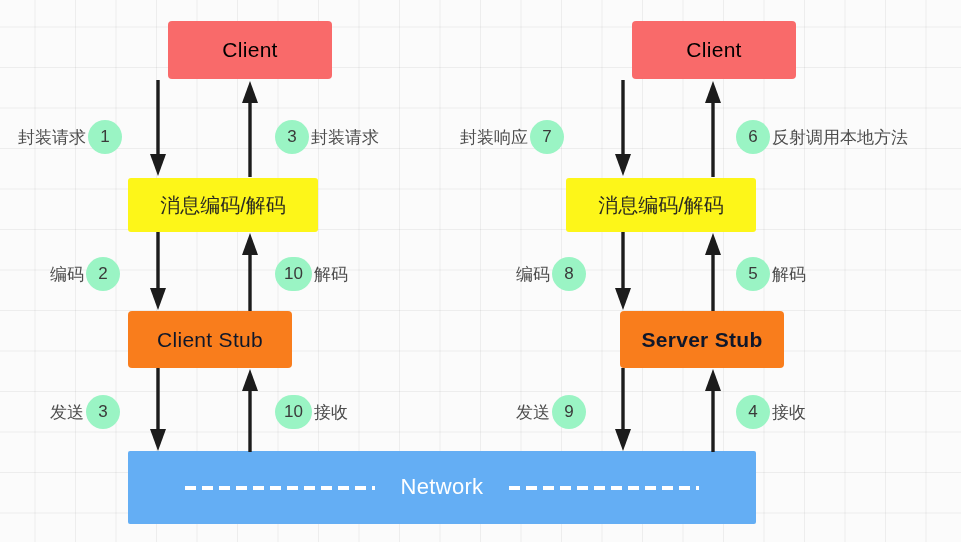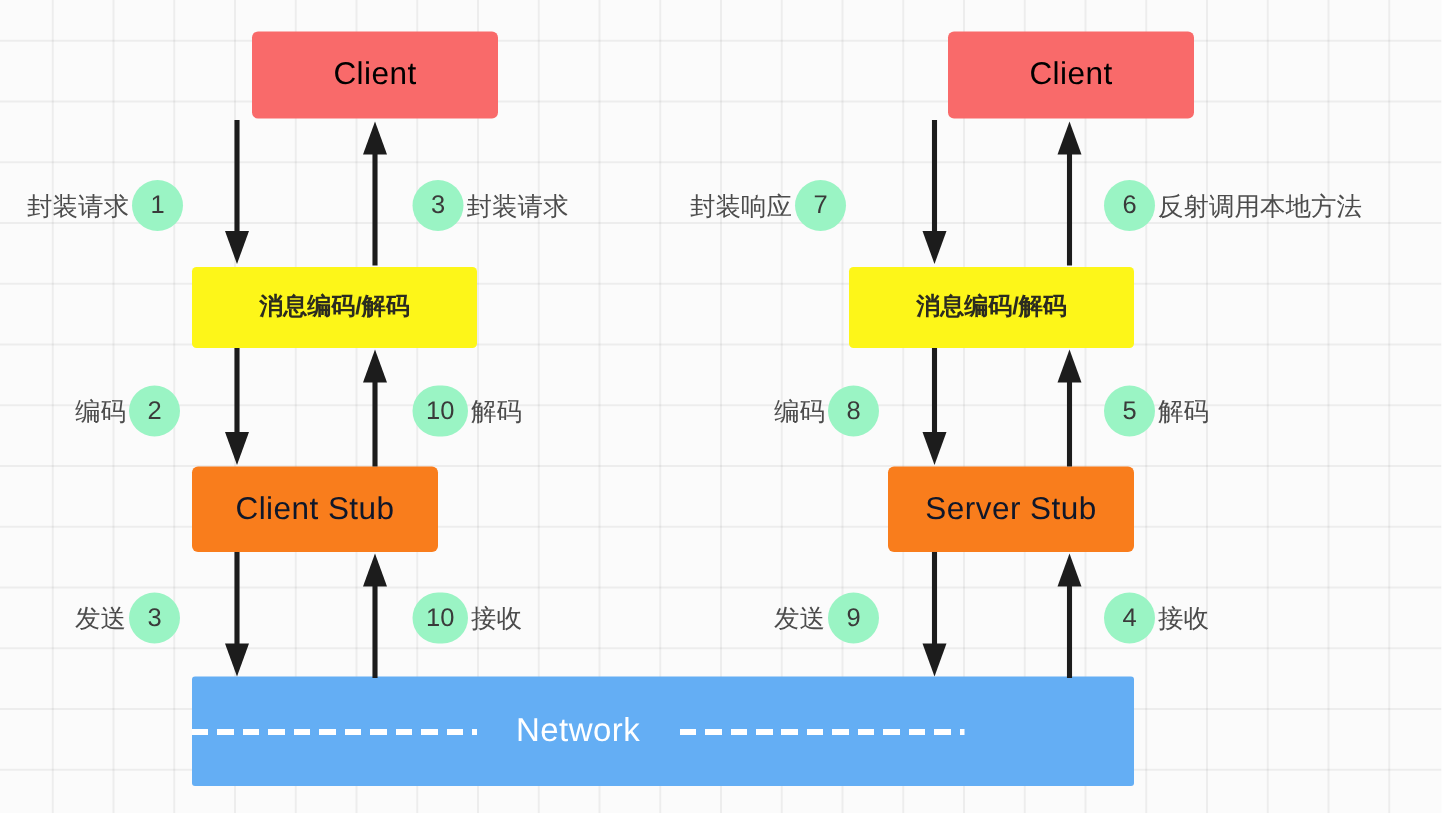--- a/index.html
+++ b/index.html
@@ -36,40 +36,41 @@
   .node.red {
     background: #f96a6a;
     color: #000000;
     font-size: 21px;
     letter-spacing: 0.3px;
     margin-left: 40px;
   }
   .node.yellow {
     background: #fdf619;
     color: #2b2b20;
-    font-size: 16px;
-    font-weight: 700;
+    font-size: 20px;
+    font-weight: 400;
     border-radius: 3px;
   }
   .node.orange {
     background: #f97d1c;
     color: #0f172a;
     font-size: 21px;
     letter-spacing: 0.3px;
   }
   .node.blue {
     background: #64aef4;
     color: #ffffff;
     font-size: 22px;
     border-radius: 2px;
     letter-spacing: 0.3px;
   }
   .net-inner {
     display: flex;
     align-items: center;
+    justify-content: center;
     gap: 26px;
     width: 100%;
   }
   .dashline {
     display: block;
     height: 4px;
     width: 190px;
     background-image: repeating-linear-gradient(
       to right, #ffffff 0px, #ffffff 11px, rgba(255,255,255,0) 11px, rgba(255,255,255,0) 17px);
     flex: 0 0 auto;
@@ -126,21 +127,21 @@
   </div>
 
   <div class="node yellow" style="left:566px; top:178px; width:190px; height:54px;">
     <span>消息编码/解码</span>
   </div>
 
   <div class="node orange" style="left:128px; top:311px; width:164px; height:57px;">
     <span>Client Stub</span>
   </div>
 
-  <div class="node orange" style="left:592px; top:311px; width:164px; height:57px;">
+  <div class="node orange" style="left:620px; top:311px; width:164px; height:57px;font-weight:bold;">
     <span>Server Stub</span>
   </div>
 
   <div class="node blue" style="left:128px; top:451px; width:628px; height:73px;">
     <div class="net-inner">
       <span class="dashline"></span>
       <span>Network</span>
       <span class="dashline"></span>
     </div>
   </div>

